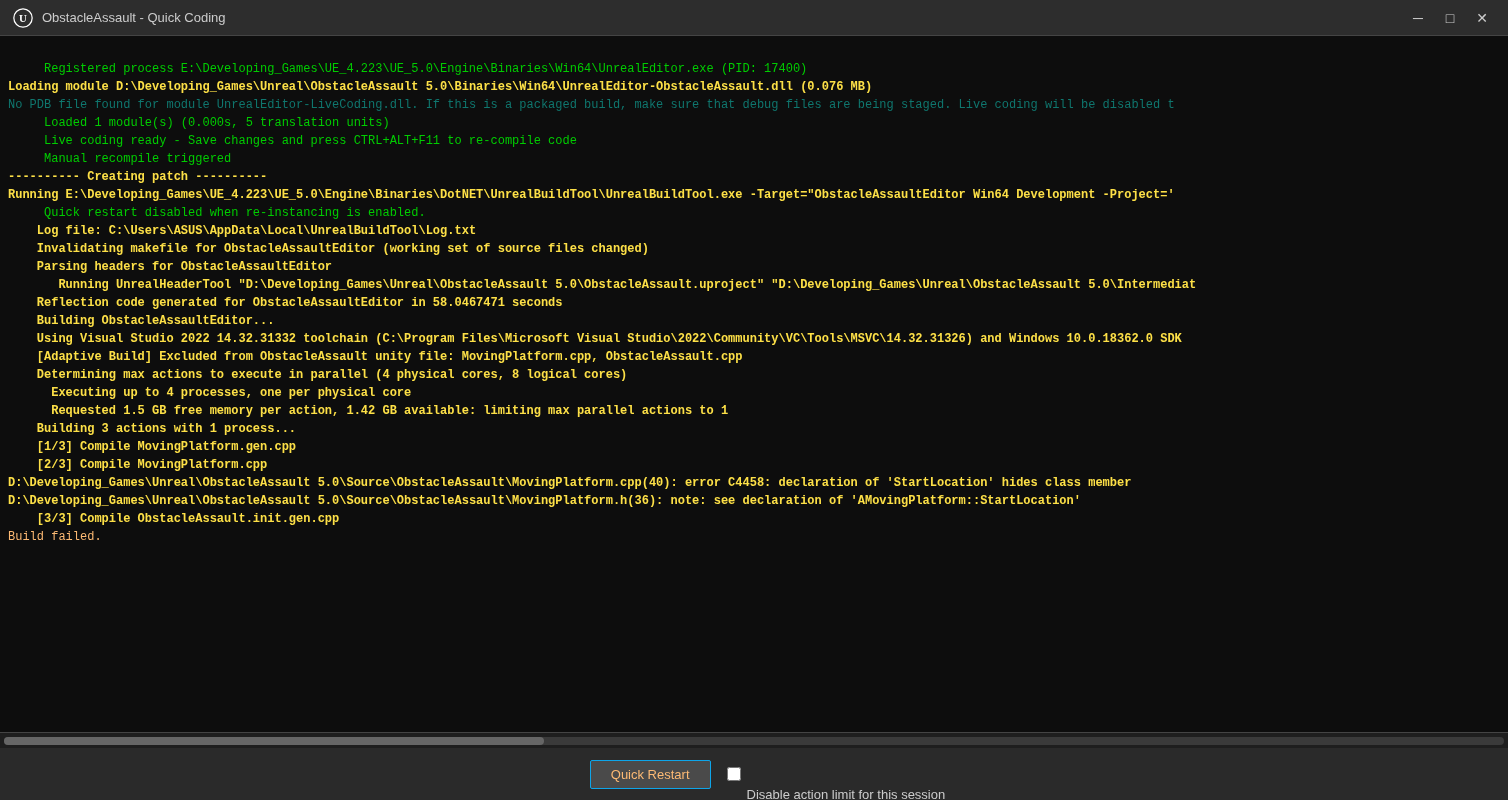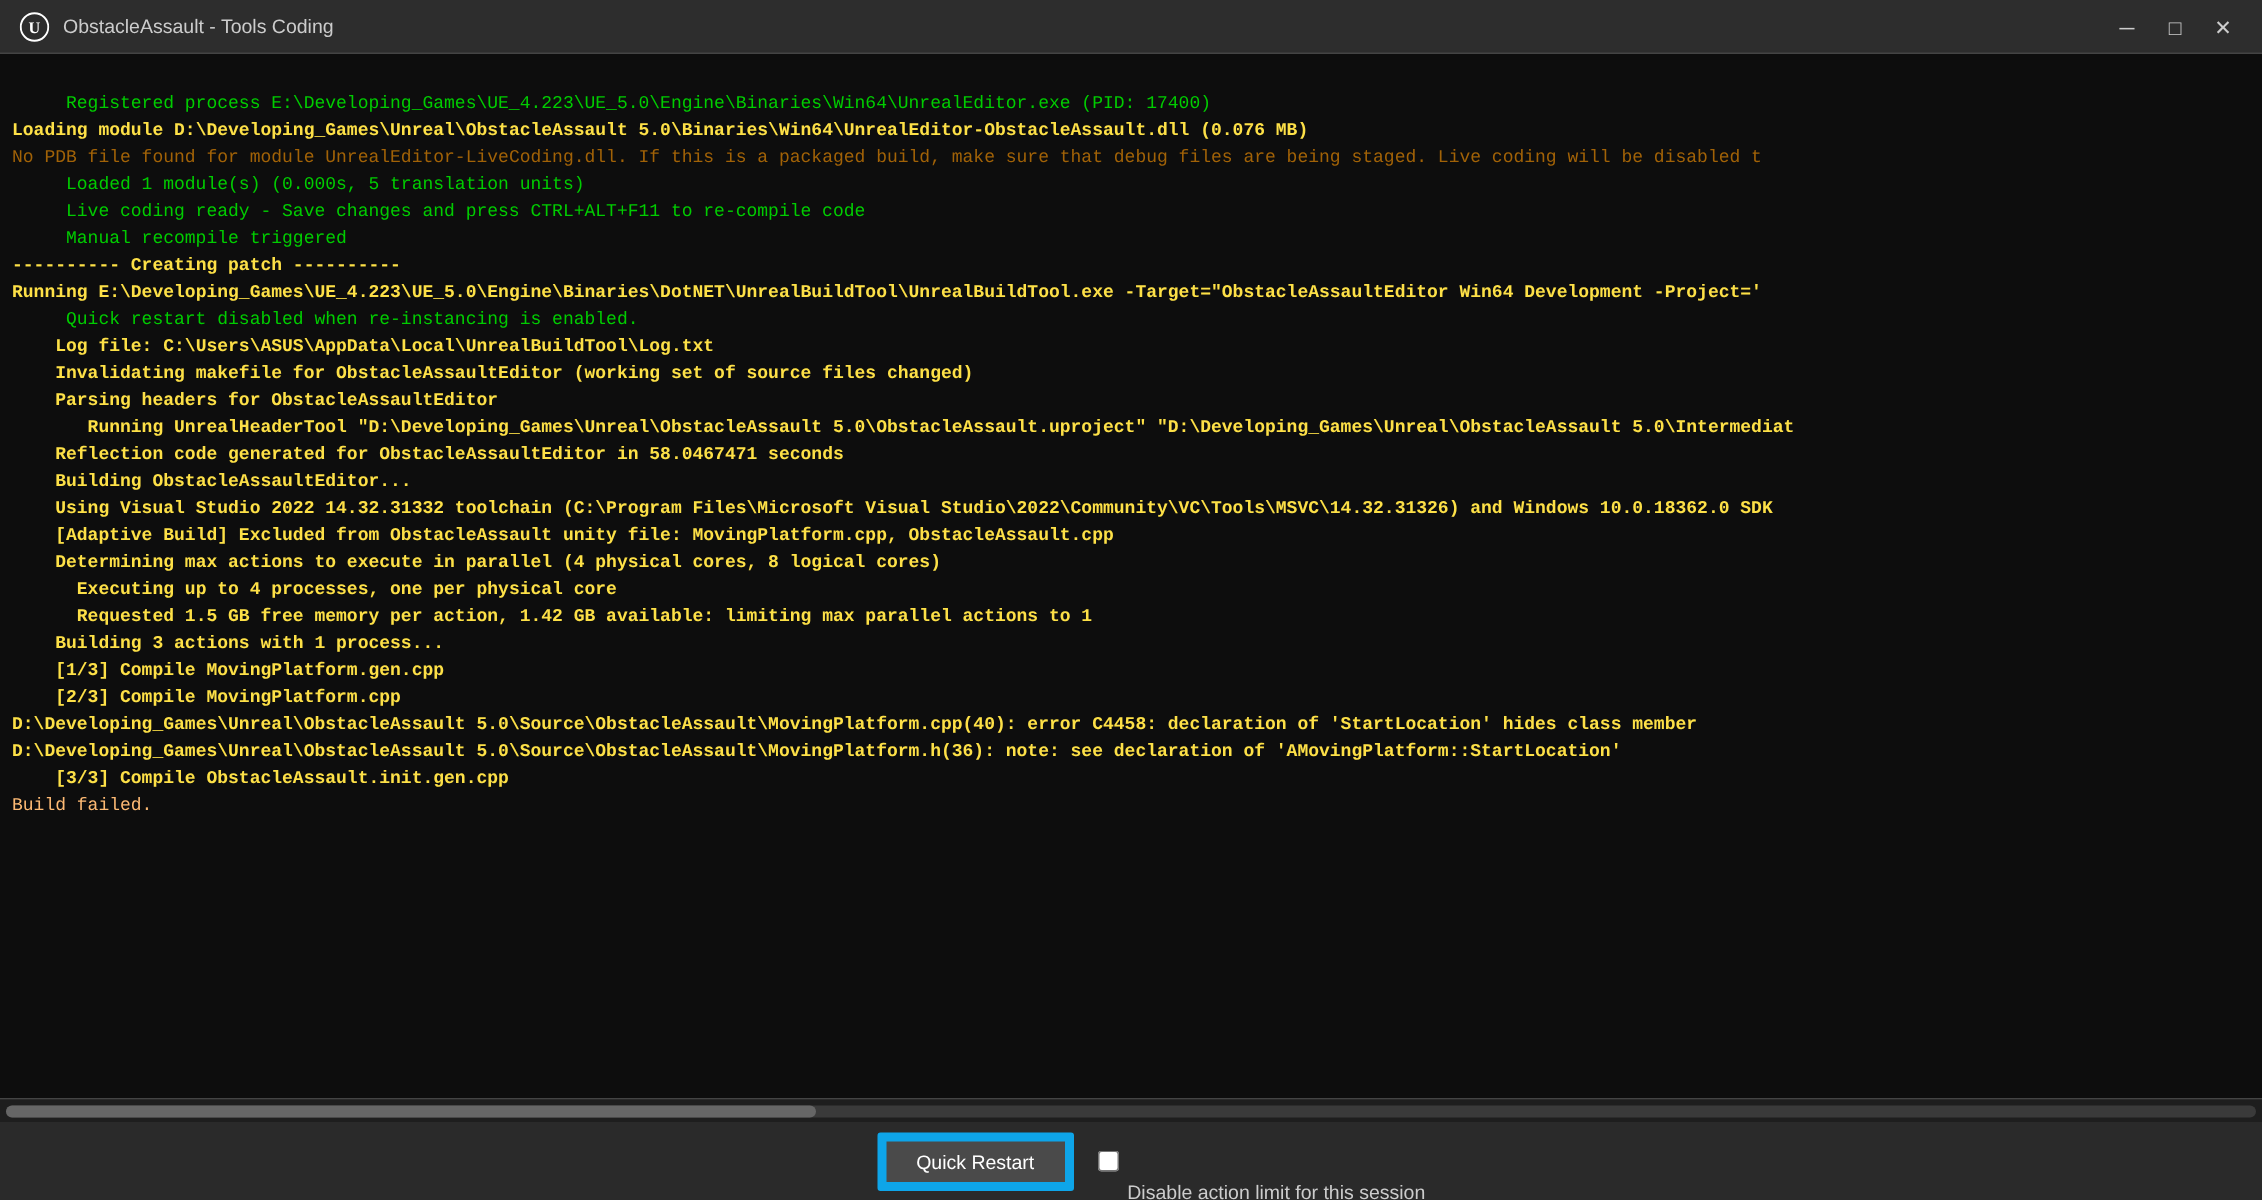--- a/index.html
+++ b/index.html
@@ -78,21 +78,21 @@
       padding: 6px 8px;
       overflow-x: auto;
       overflow-y: auto;
       font-size: 12px;
       line-height: 1.5;
       white-space: pre;
     }
 
     .line-default { color: #fde047; font-weight: bold; }
     .line-green { color: #00cc00; margin-left: 36px; }
-    .line-yellow { color: #a16207; }
+    .line-yellow { color: #0f766e; }
     .line-red { color: #fdba74; }
 
     
     .bottom-bar {
       background: #2a2a2a;
       height: 68px;
       display: flex;
       align-items: center;
       flex-shrink: 0;
       border-top: 1px solid #444;
@@ -133,22 +133,22 @@
       height: 52px;
       display: flex;
       align-items: center;
       justify-content: center;
       gap: 16px;
       padding: 0 16px;
     }
 
     .quick-restart-btn {
       background: #4a4a4a;
-      border: 6px solid #0ea5e9;
-      color: #ffffff;
+      border: 1px solid #0ea5e9;
+      color: #fdba74;
       padding: 6px 20px;
       font-family: 'Segoe UI', Arial, sans-serif;
       font-size: 13px;
       cursor: pointer;
       border-radius: 2px;
       margin-left: 27px;
     }
 
     .disable-action-area {
       display: flex;
@@ -181,21 +181,21 @@
 <body>
 
 <div class="title-bar">
   <div class="title-bar-left">
     <div class="ue-logo">
       <svg viewBox="0 0 24 24" fill="white" xmlns="http://www.w3.org/2000/svg">
         <circle cx="12" cy="12" r="11" fill="none" stroke="white" stroke-width="1.5"></circle>
         <text x="12" y="17" text-anchor="middle" font-size="13" fill="white" font-family="serif" font-weight="bold">U</text>
       </svg>
     </div>
-    <span class="title-bar-title">ObstacleAssault - Tools Coding</span>
+    <span class="title-bar-title">ObstacleAssault - Quick Coding</span>
   </div>
   <div class="title-bar-controls">
     <button class="title-btn">─</button>
     <button class="title-btn">□</button>
     <button class="title-btn close">✕</button>
   </div>
 </div>
 
 <div class="console-output" id="console-output">
 <div class="line-green">Registered process E:\Developing_Games\UE_4.223\UE_5.0\Engine\Binaries\Win64\UnrealEditor.exe (PID: 17400)</div><div class="line-default">Loading module D:\Developing_Games\Unreal\ObstacleAssault 5.0\Binaries\Win64\UnrealEditor-ObstacleAssault.dll (0.076 MB)</div><div class="line-yellow">No PDB file found for module UnrealEditor-LiveCoding.dll. If this is a packaged build, make sure that debug files are being staged. Live coding will be disabled t</div><div class="line-green">Loaded 1 module(s) (0.000s, 5 translation units)</div><div class="line-green">Live coding ready - Save changes and press CTRL+ALT+F11 to re-compile code</div><div class="line-green">Manual recompile triggered</div><div class="line-default">---------- Creating patch ----------</div><div class="line-default">Running E:\Developing_Games\UE_4.223\UE_5.0\Engine\Binaries\DotNET\UnrealBuildTool\UnrealBuildTool.exe -Target="ObstacleAssaultEditor Win64 Development -Project='</div><div class="line-green">Quick restart disabled when re-instancing is enabled.</div><div class="line-default">    Log file: C:\Users\ASUS\AppData\Local\UnrealBuildTool\Log.txt</div><div class="line-default">    Invalidating makefile for ObstacleAssaultEditor (working set of source files changed)</div><div class="line-default">    Parsing headers for ObstacleAssaultEditor</div><div class="line-default">       Running UnrealHeaderTool "D:\Developing_Games\Unreal\ObstacleAssault 5.0\ObstacleAssault.uproject" "D:\Developing_Games\Unreal\ObstacleAssault 5.0\Intermediat</div><div class="line-default">    Reflection code generated for ObstacleAssaultEditor in 58.0467471 seconds</div><div class="line-default">    Building ObstacleAssaultEditor...</div><div class="line-default">    Using Visual Studio 2022 14.32.31332 toolchain (C:\Program Files\Microsoft Visual Studio\2022\Community\VC\Tools\MSVC\14.32.31326) and Windows 10.0.18362.0 SDK</div><div class="line-default">    [Adaptive Build] Excluded from ObstacleAssault unity file: MovingPlatform.cpp, ObstacleAssault.cpp</div><div class="line-default">    Determining max actions to execute in parallel (4 physical cores, 8 logical cores)</div><div class="line-default">      Executing up to 4 processes, one per physical core</div><div class="line-default">      Requested 1.5 GB free memory per action, 1.42 GB available: limiting max parallel actions to 1</div><div class="line-default">    Building 3 actions with 1 process...</div><div class="line-default">    [1/3] Compile MovingPlatform.gen.cpp</div><div class="line-default">    [2/3] Compile MovingPlatform.cpp</div><div class="line-default">D:\Developing_Games\Unreal\ObstacleAssault 5.0\Source\ObstacleAssault\MovingPlatform.cpp(40): error C4458: declaration of 'StartLocation' hides class member</div><div class="line-default">D:\Developing_Games\Unreal\ObstacleAssault 5.0\Source\ObstacleAssault\MovingPlatform.h(36): note: see declaration of 'AMovingPlatform::StartLocation'</div><div class="line-default">    [3/3] Compile ObstacleAssault.init.gen.cpp</div><div class="line-red">Build failed.</div></div>

